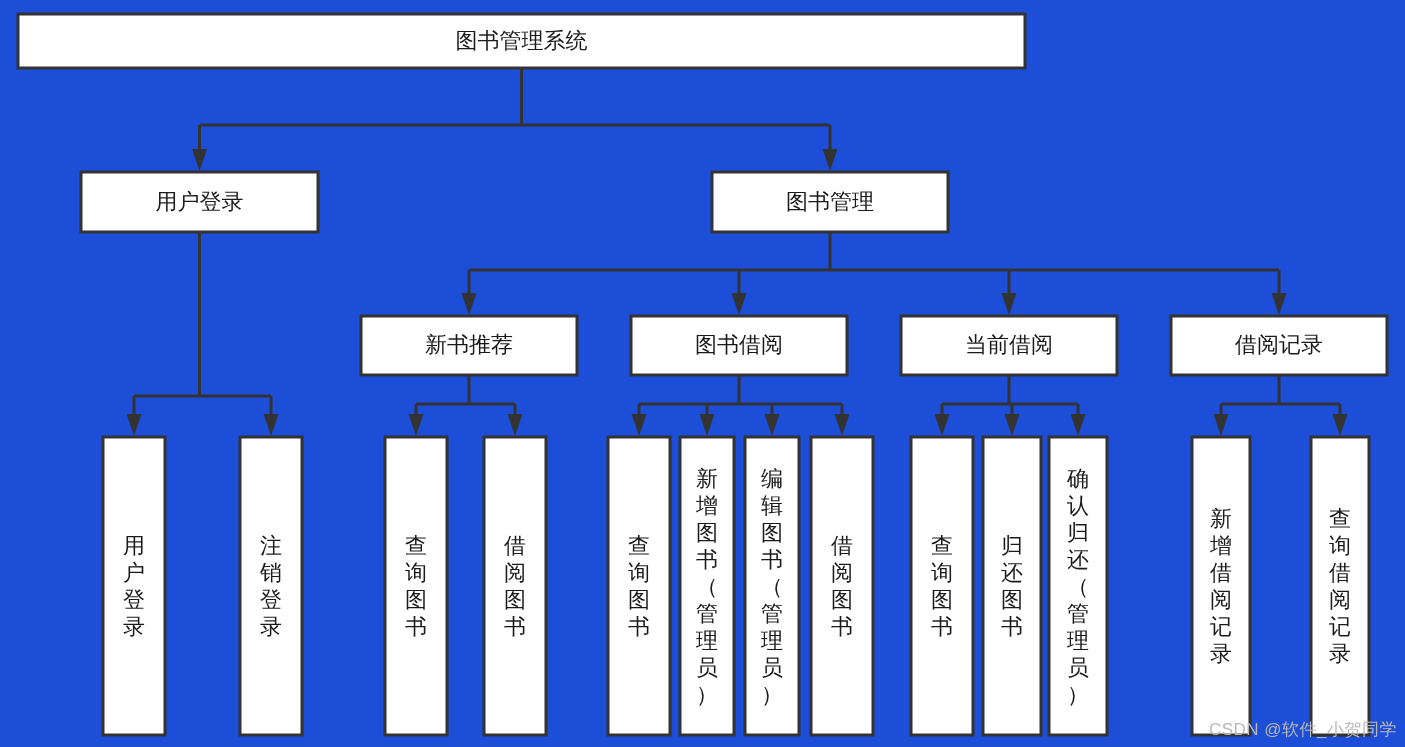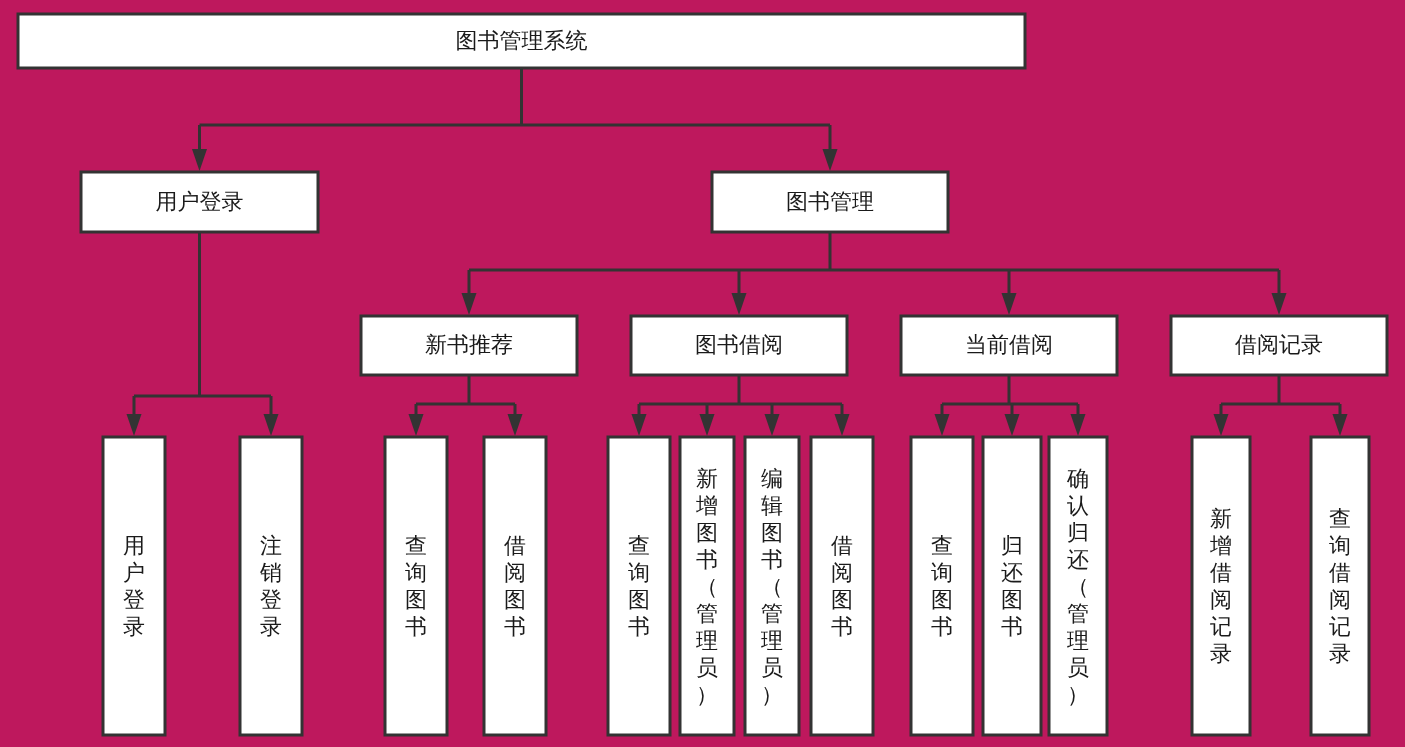--- a/index.html
+++ b/index.html
@@ -11,21 +11,21 @@
   body {
     width: 1405px;
     height: 747px;
     overflow: hidden;
     font-family: "Liberation Sans", "DejaVu Sans", sans-serif;
   }
   #diagram-root {
     position: relative;
     width: 1405px;
     height: 747px;
-    background: #be185d;
+    background: #1d4ed8;
   }
   svg#diagram-svg {
     position: absolute;
     left: 0;
     top: 0;
     width: 1405px;
     height: 747px;
     display: block;
   }
   .node-box {
@@ -219,14 +219,15 @@
           <rect x="1192" y="437" width="58" height="298" class="node-box"></rect>
           <text x="1221" class="node-label-v"><tspan x="1221" y="526.06">新</tspan><tspan x="1221" y="553.06">增</tspan><tspan x="1221" y="580.06">借</tspan><tspan x="1221" y="607.06">阅</tspan><tspan x="1221" y="634.06">记</tspan><tspan x="1221" y="661.06">录</tspan></text>
         </g>
         <g>
           <rect x="1311" y="437" width="58" height="298" class="node-box"></rect>
           <text x="1340" class="node-label-v"><tspan x="1340" y="526.06">查</tspan><tspan x="1340" y="553.06">询</tspan><tspan x="1340" y="580.06">借</tspan><tspan x="1340" y="607.06">阅</tspan><tspan x="1340" y="634.06">记</tspan><tspan x="1340" y="661.06">录</tspan></text>
         </g>
       </g>
   </svg>
 
+  <div class="watermark-text">CSDN @软件_小贺同学</div>
 
 </div>
 
 </body></html>

